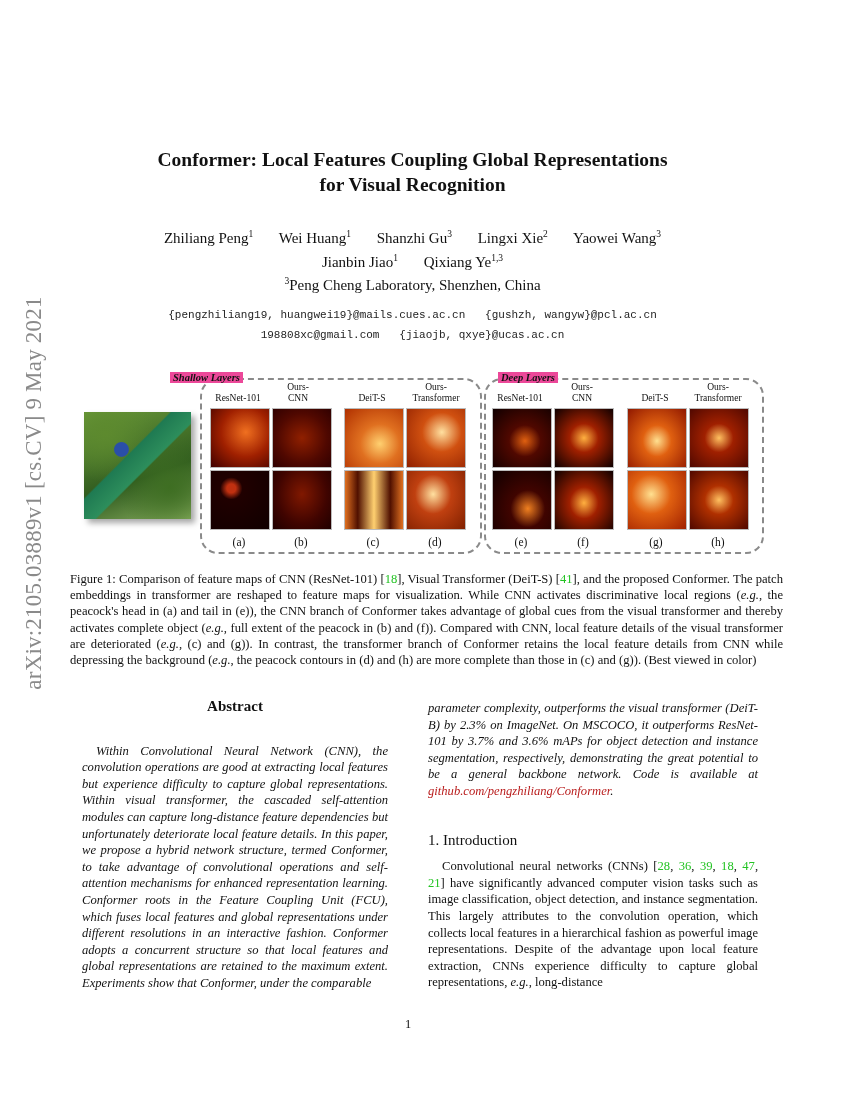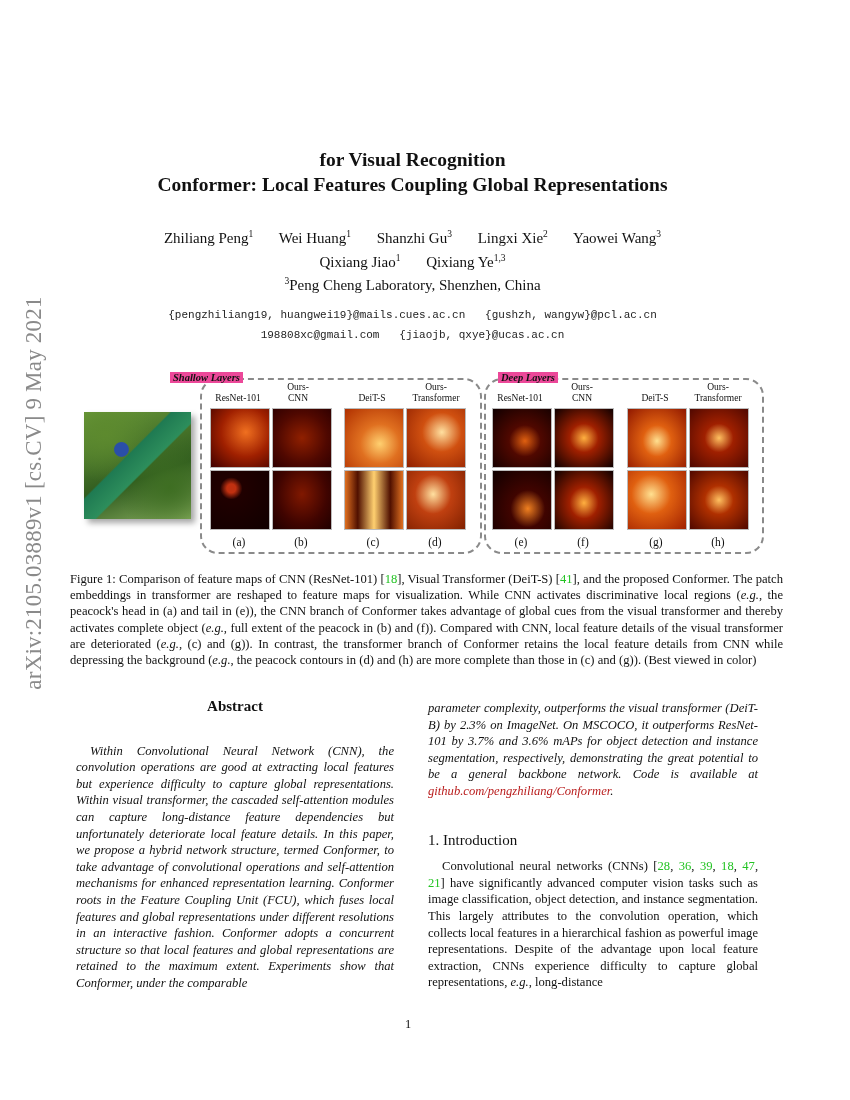--- a/index.html
+++ b/index.html
@@ -31,49 +31,49 @@
   .glabel { position:absolute; font-style:italic; font-weight:bold; font-size:10.5px; background:#ec4899; padding:0 3px; }
   .colhead { position:absolute; font-size:9.5px; text-align:center; line-height:11px; width:64px; }
   .map { position:absolute; width:58px; height:58px; border:1px solid #bbb; }
   .sub { position:absolute; font-size:11.5px; text-align:center; width:30px; }
   .caption { position:absolute; left:70px; top:571px; width:713px; font-size:12.6px; line-height:16.2px; text-align:justify; }
   .cite { color:#22c322; }
   .col { position:absolute; font-size:12.6px; line-height:16.6px; text-align:justify; }
   .col-left { left:70px; top:698px; width:330px; }
   .col-right { left:428px; top:700px; width:330px; }
   .h-abstract { text-align:center; font-weight:bold; font-size:15px; margin:0 0 28px 0; }
-  .abs { font-style:italic; text-indent:14px; margin:6px; }
+  .abs { font-style:italic; text-indent:14px; margin:12px; }
   .abs-cont { font-style:italic; margin:0; }
   .link { color:#b91c1c; }
   .h-intro { font-weight:normal; font-size:15px; margin:32px 0 10px 0; }
   .p-intro { text-indent:14px; margin:0; }
   .pagenum { position:absolute; left:405px; top:1017px; font-size:12.5px; }
 </style>
 </head>
 <body>
 
 <div class="side-id">
     <span>arXiv:2105.03889v1  [cs.CV]  9 May 2021</span>
   </div>
 
 <div class="title">
+  <div>Conformer: Local Features Coupling Global Representations</div>
   <div>for Visual Recognition</div>
-  <div>Conformer: Local Features Coupling Global Representations</div>
 </div>
 
 <div class="authors">
   <div>
     <span>Zhiliang Peng</span><sup>1</sup><span class="gap"></span>
     <span>Wei Huang</span><sup>1</sup><span class="gap"></span>
     <span>Shanzhi Gu</span><sup>3</sup><span class="gap"></span>
     <span>Lingxi Xie</span><sup>2</sup><span class="gap"></span>
     <span>Yaowei Wang</span><sup>3</sup>
   </div>
   <div>
-    <span>Qixiang Jiao</span><sup>1</sup><span class="gap"></span>
+    <span>Jianbin Jiao</span><sup>1</sup><span class="gap"></span>
     <span>Qixiang Ye</span><sup>1,3</sup>
   </div>
   <div>
     <sup>3</sup><span>Peng Cheng Laboratory, Shenzhen, China</span>
   </div>
 </div>
 
 <div class="emails">
   <div><span>{pengzhiliang19, huangwei19}@mails.cues.ac.cn</span>&nbsp;&nbsp;&nbsp;<span>{gushzh, wangyw}@pcl.ac.cn</span></div>
   <div><span>198808xc@gmail.com</span>&nbsp;&nbsp;&nbsp;<span>{jiaojb, qxye}@ucas.ac.cn</span></div>

